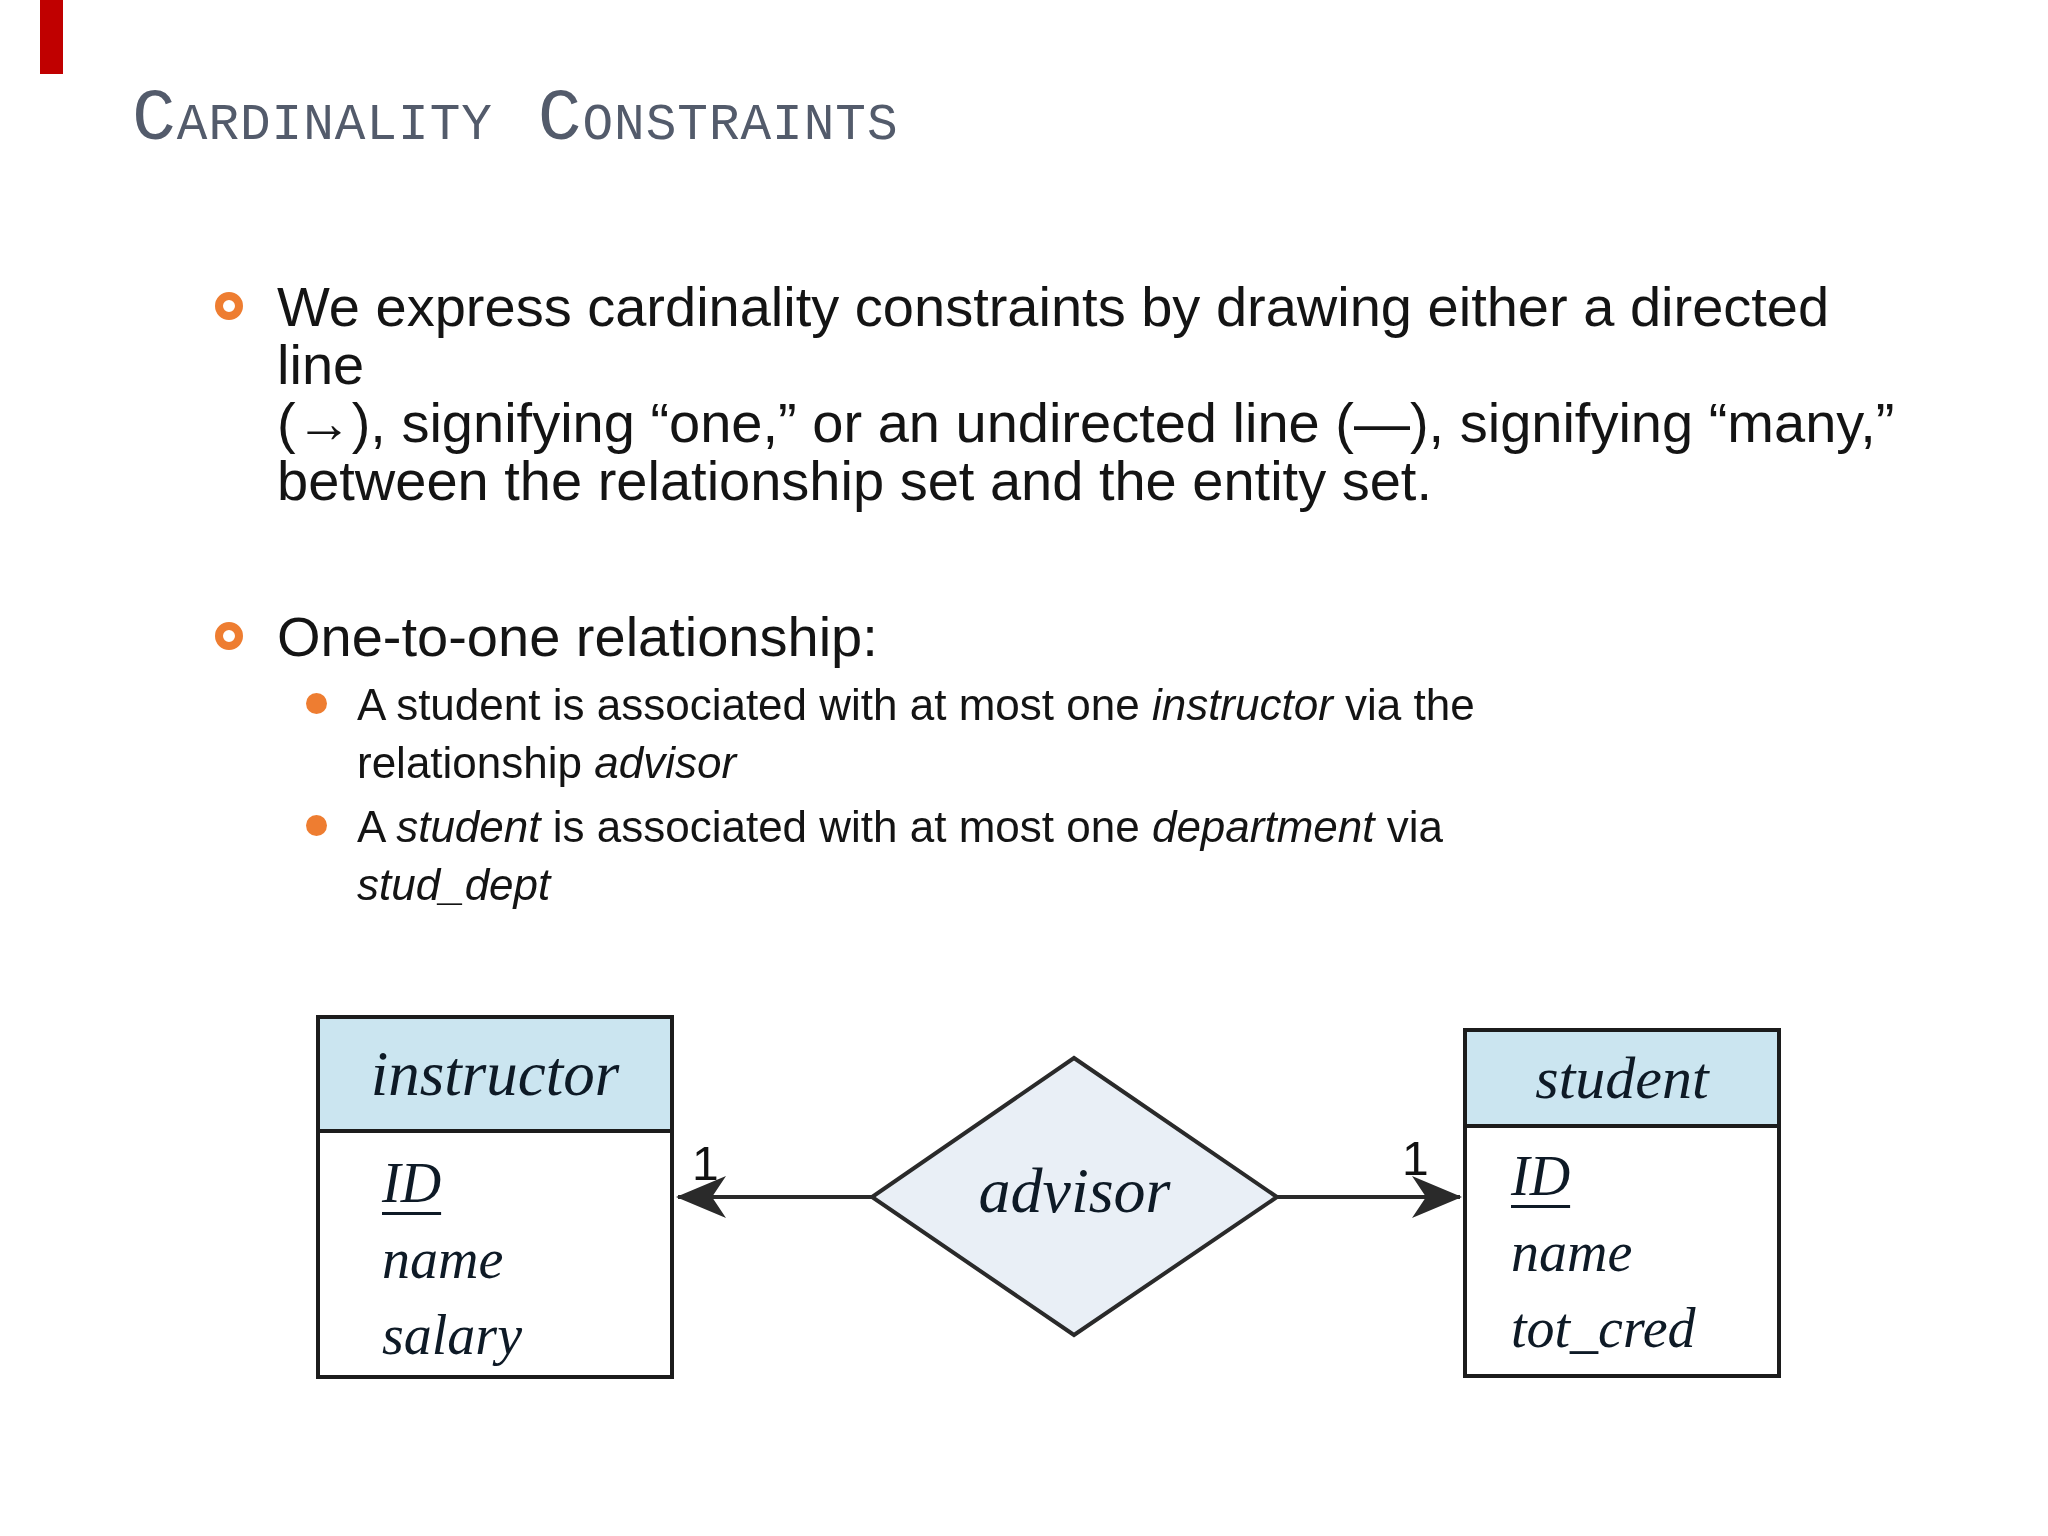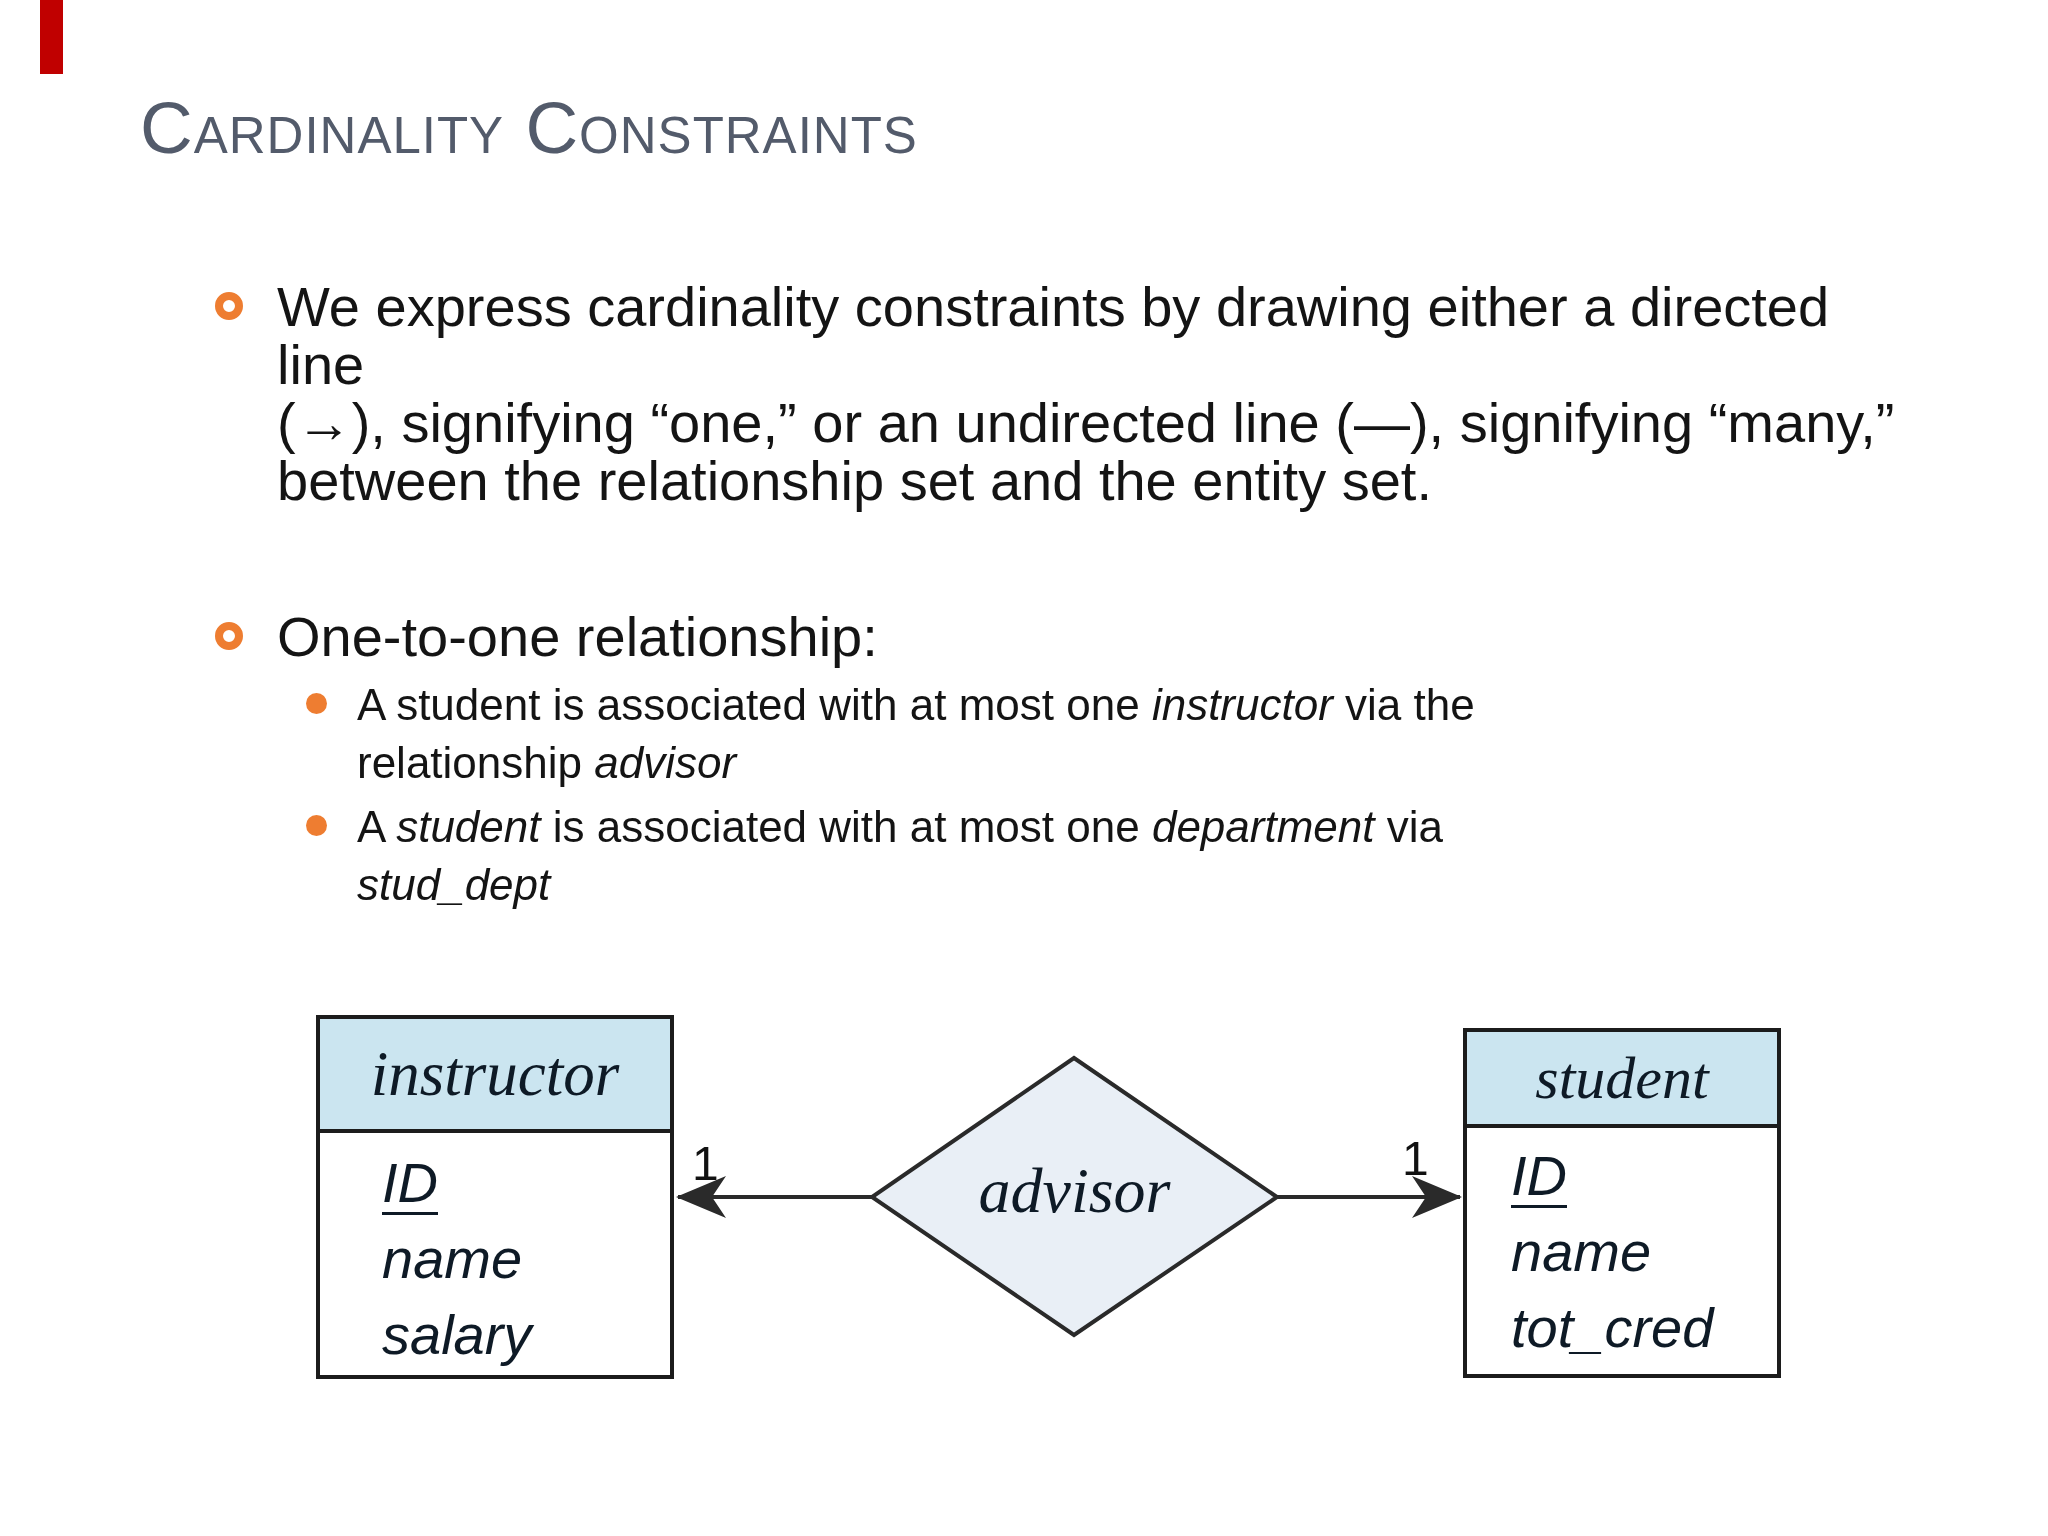--- a/index.html
+++ b/index.html
@@ -3,23 +3,23 @@
 <meta charset="utf-8">
 <style>
   html,body { margin:0; padding:0; background:#ffffff; }
   .slide {
     position:relative; width:2048px; height:1536px; background:#ffffff;
     overflow:hidden; font-family:"Liberation Sans", sans-serif; color:#141414;
   }
   .accent-bar { position:absolute; left:40px; top:0; width:23px; height:74px; background:#c00000; }
 
   .slide-title {
-    position:absolute; left:124px; top:72px; margin:16px;
+    position:absolute; left:124px; top:72px; margin:8px;
     font-size:73px; font-weight:400; font-variant:small-caps;
-    letter-spacing:1px; color:#535b6b; line-height:1.1; white-space:nowrap;
+    letter-spacing:1px; color:#535b6b; line-height:1.1; white-space:nowrap;font-family:Liberation Mono, monospace;
   }
 
   .item { position:absolute; left:215px; width:1700px; }
   .item .text { white-space:pre-wrap; }
   .lvl1 .text { margin-left:62px; font-size:56px; line-height:58px; }
   .lvl2 { left:304px; width:1500px; }
   .lvl2 .text { margin-left:53px; font-size:44px; line-height:58px; }
   .ring {
     position:absolute; left:0; top:14px; width:28px; height:28px;
     box-sizing:border-box; border:8px solid #ee7d31; border-radius:50%;
@@ -32,21 +32,21 @@
   .entity { position:absolute; background:#ffffff; border:4px solid #1c1c1c; box-sizing:border-box; }
   .ehead {
     display:flex; align-items:center; justify-content:center;
     background:#cbe5f0; border-bottom:4px solid #1c1c1c;
     font-family:"Liberation Serif", serif; font-style:italic; color:#0e1a26;
   }
   .ent-instructor { left:316px; top:1015px; width:358px; height:364px; }
   .ent-instructor .ehead { height:110px; font-size:63px; }
   .ent-student { left:1463px; top:1028px; width:318px; height:350px; }
   .ent-student .ehead { height:92px; font-size:60px; }
-  .eattrs { font-family:Liberation Sans, sans-serif; font-style:italic; color:#0e1a26; }
+  .eattrs { font-family:Liberation Serif, serif; font-style:italic; color:#0e1a26; }
   .ent-instructor .eattrs { padding:12px 0 0 62px; font-size:56px; line-height:76px; }
   .ent-student .eattrs { padding:10px 0 0 44px; font-size:56px; line-height:76px; }
   .attr-key { text-decoration:underline; text-underline-offset:10px; text-decoration-thickness:3px; }
 
   .adv-label {
     position:absolute; left:872px; top:1154px; width:405px; text-align:center;
     font-family:"Liberation Serif", serif; font-style:italic; font-size:64px; color:#0e1a26;
   }
   .card-label { position:absolute; font-size:48px; color:#111111; }
   .card-left  { left:692px;  top:1136px; }

